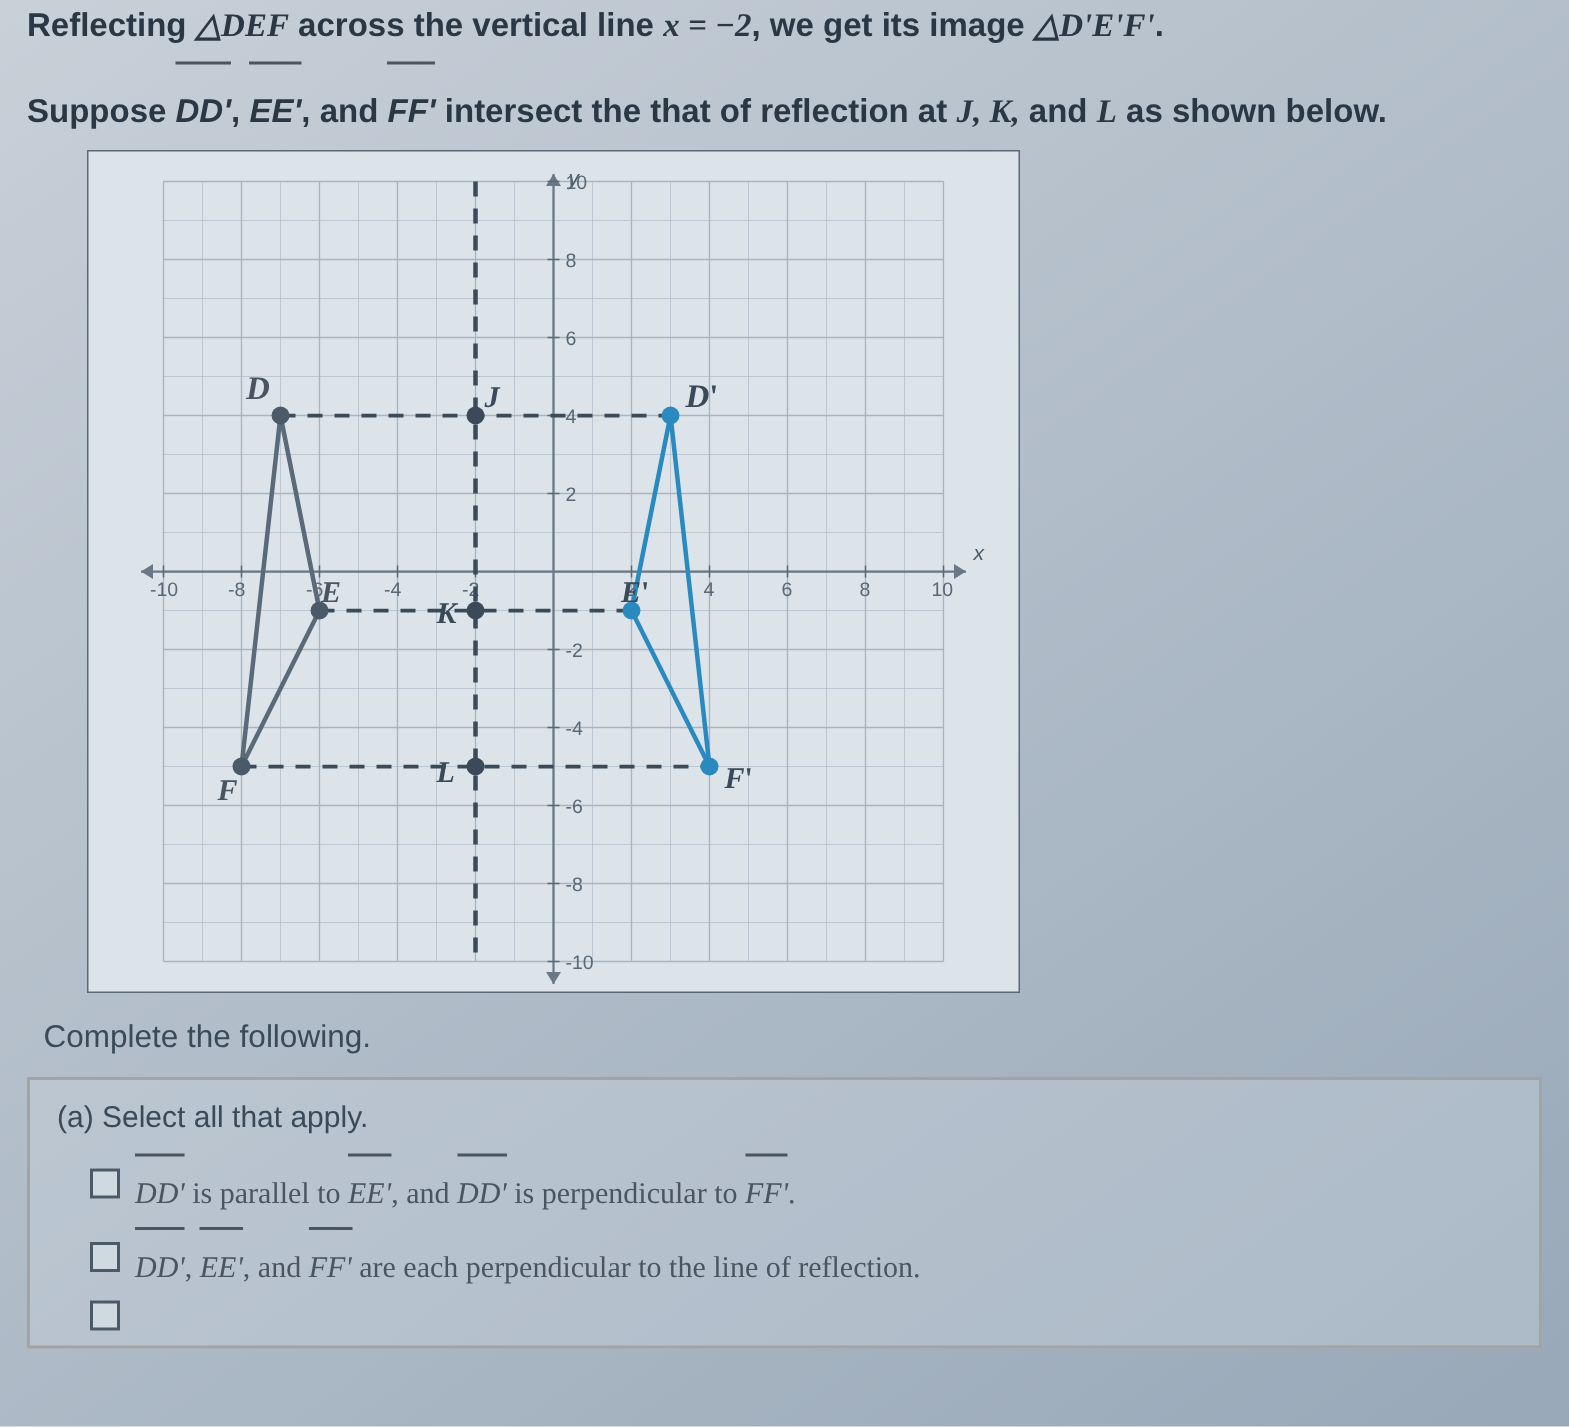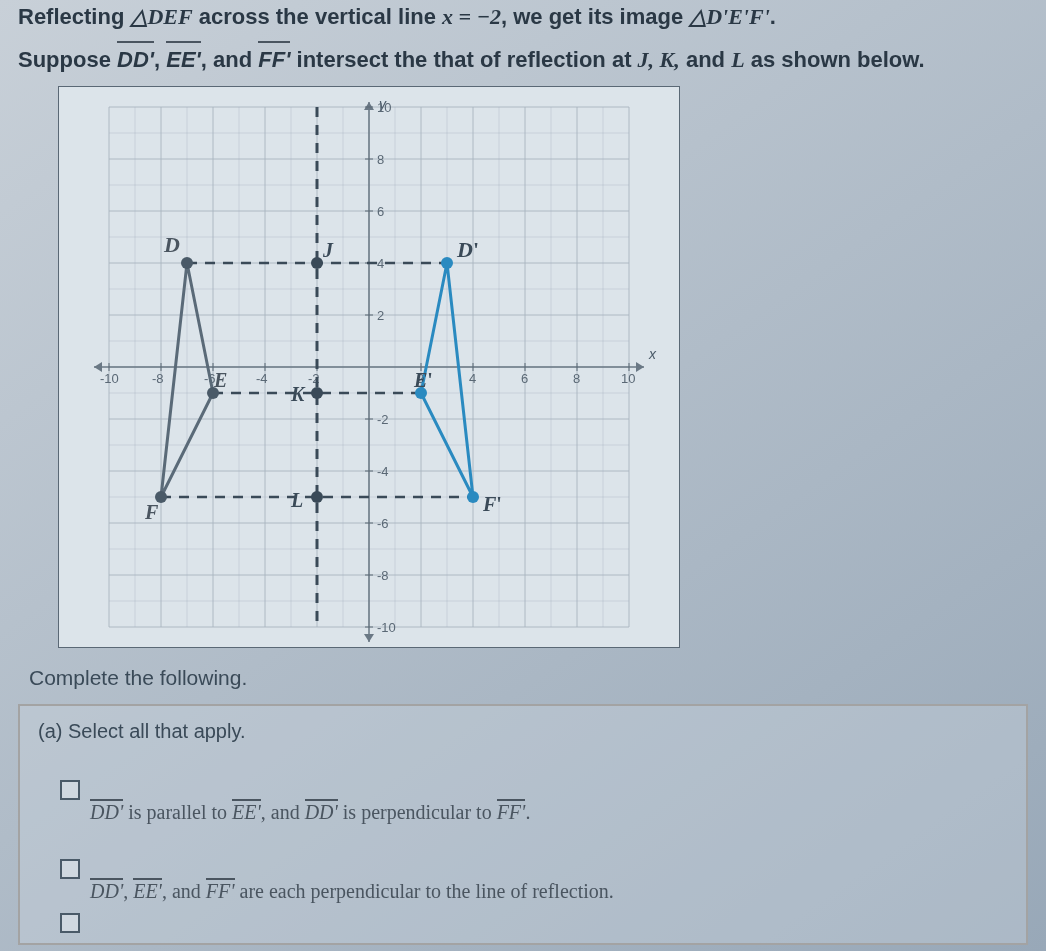--- a/index.html
+++ b/index.html
@@ -63,27 +63,26 @@
     }
     .checkbox {
       width: 16px;
       height: 16px;
       border: 2px solid #4a5a68;
       background: #d0d8e0;
       flex-shrink: 0;
     }
     .option-text {
       color: #4a5560;
-      margin-top: 44px;
     }
     .segment {
       display: inline-block;
       position: relative;
       font-style: italic;
-      padding-top: 2px;
+      padding-top: 16px;
     }
     .segment::before {
       content: '';
       position: absolute;
       top: 0;
       left: 0;
       right: 0;
       height: 2px;
       background: #4a5560;
     }

